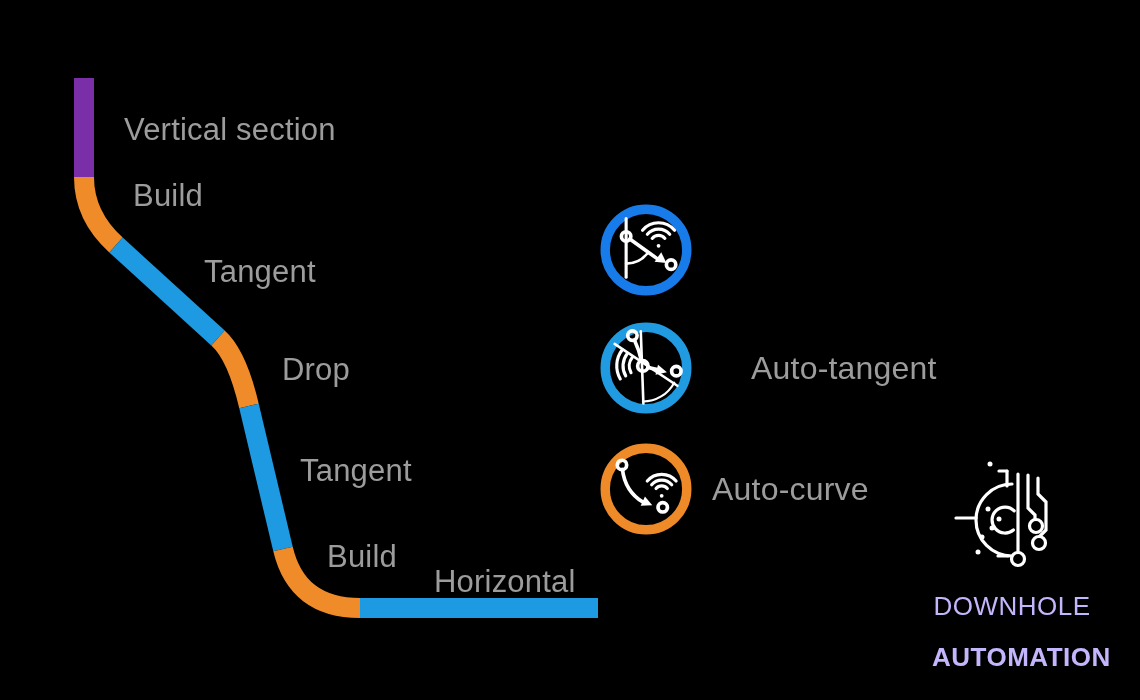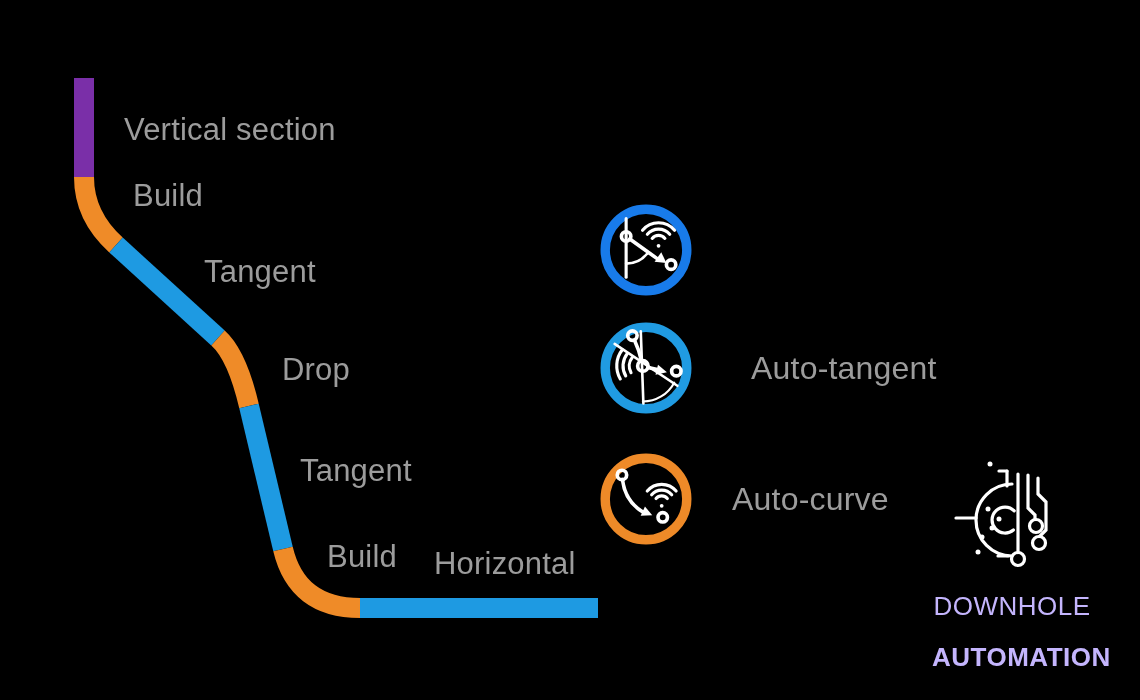--- a/index.html
+++ b/index.html
@@ -73,21 +73,21 @@
     <path d="M 283 549 Q 297 608 360 608" fill="none" stroke-width="20" stroke="#EF8B28"></path>
     <path d="M 360 608 L 598 608" fill="none" stroke-width="20" stroke="#1E9AE2"></path>
   </svg>
 
   <div class="traj-label" style="left:124px; top:112px;">Vertical section</div>
   <div class="traj-label" style="left:133px; top:178px;">Build</div>
   <div class="traj-label" style="left:204px; top:254px;">Tangent</div>
   <div class="traj-label" style="left:282px; top:352px;">Drop</div>
   <div class="traj-label" style="left:300px; top:453px;">Tangent</div>
   <div class="traj-label" style="left:327px; top:539px;">Build</div>
-  <div class="traj-label" style="left:434px; top:546px;">Horizontal</div>
+  <div class="traj-label" style="left:434px; top:564px;">Horizontal</div>
 
 
   <div class="legend-row" style="top:204px;">
     <svg class="legend-icon" viewBox="0 0 88 88">
       <circle cx="44" cy="44" r="39" fill="none" stroke-width="9" stroke="#187BEA"></circle>
       <g stroke="#FFFFFF" fill="none" stroke-linecap="round">
         <line x1="25" y1="14" x2="25" y2="70" stroke-width="3"></line>
         <circle cx="25" cy="31" r="4.5" stroke-width="3.5"></circle>
         <line x1="28.5" y1="33.5" x2="55" y2="52.5" stroke-width="3.5"></line>
         <polygon points="63.5,56.5 52.2,55.2 58.6,46.1" fill="#FFFFFF" stroke="none"></polygon>
@@ -119,21 +119,21 @@
         <g stroke-width="3">
           <path d="M 29.7 48.5 A 13 13 0 0 1 30.8 34"></path>
           <path d="M 24.6 51.5 A 19 19 0 0 1 26 30.3"></path>
           <path d="M 19.4 54.5 A 25 25 0 0 1 21.3 26.6"></path>
         </g>
       </g>
     </svg>
     <div class="legend-label">Auto-tangent</div>
   </div>
 
-  <div class="legend-row" style="top:453px;gap:20px;">
+  <div class="legend-row" style="top:443px;">
     <svg class="legend-icon" viewBox="0 0 88 88">
       <circle cx="44" cy="44" r="39" fill="none" stroke-width="9" stroke="#EE8A28"></circle>
       <g stroke="#FFFFFF" fill="none" stroke-linecap="round">
         <circle cx="21" cy="21" r="4.5" stroke-width="3.5"></circle>
         <path d="M 21.5 25.5 Q 24 46 41 56.5" stroke-width="3.5"></path>
         <polygon points="50,59.5 38.9,60 43,51.2 " fill="#FFFFFF" stroke="none"></polygon>
         <circle cx="60" cy="61.5" r="4.5" stroke-width="3.5"></circle>
         <g stroke-width="3">
           <circle cx="59" cy="50.5" r="1.8" fill="#FFFFFF" stroke="none"></circle>
           <path d="M 53.6 43.5 A 7 7 0 0 1 64.4 43.5"></path>

